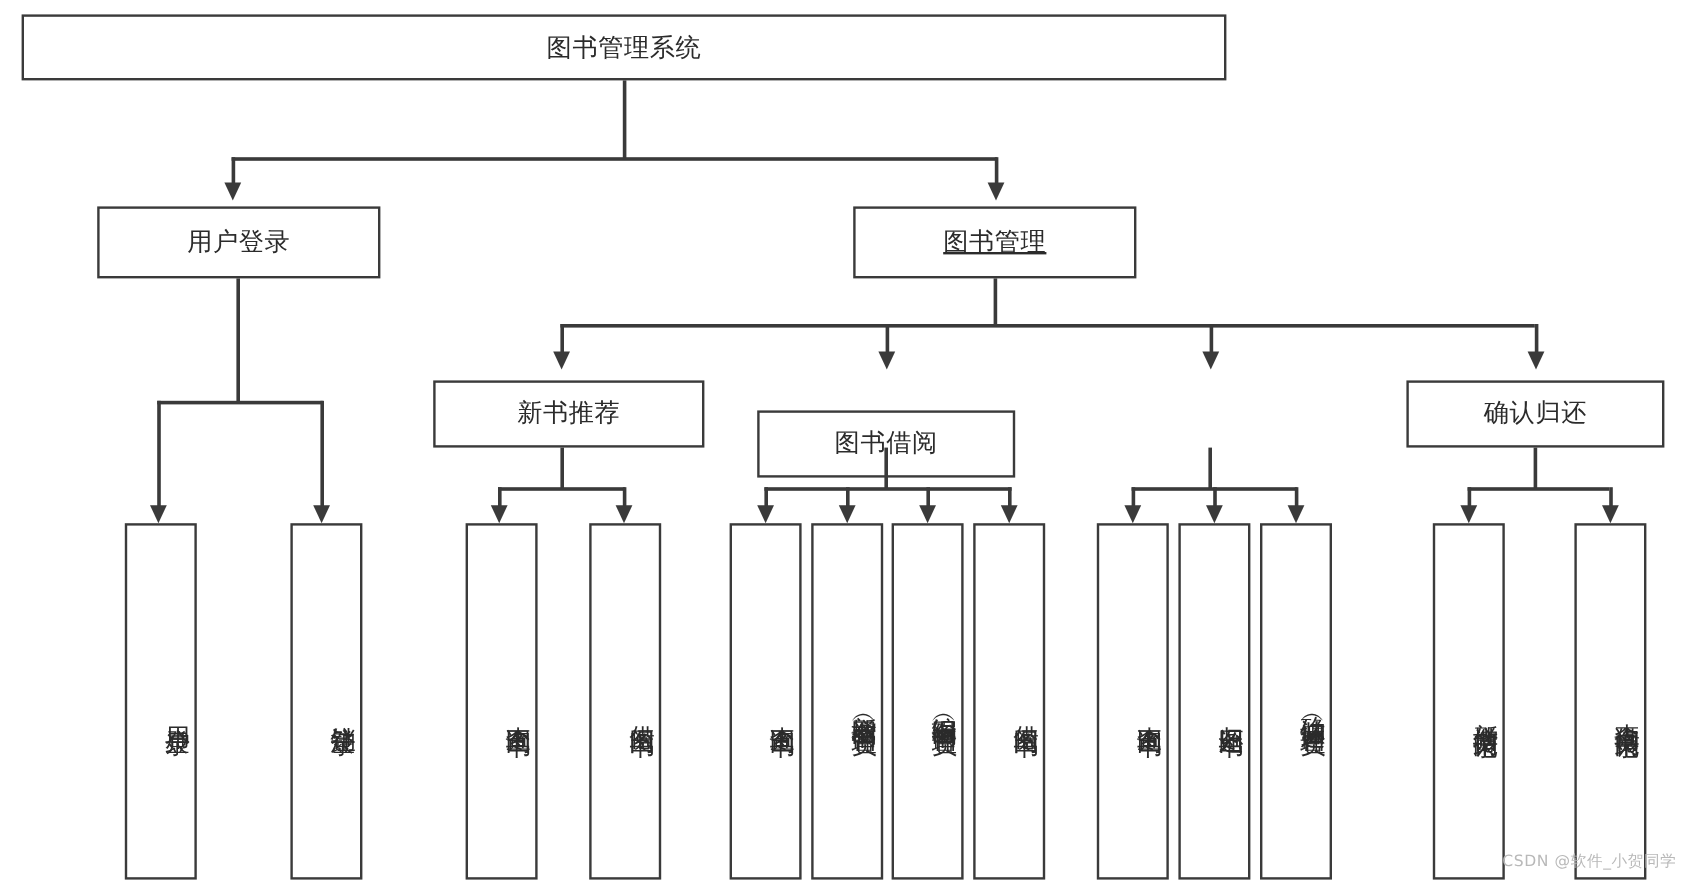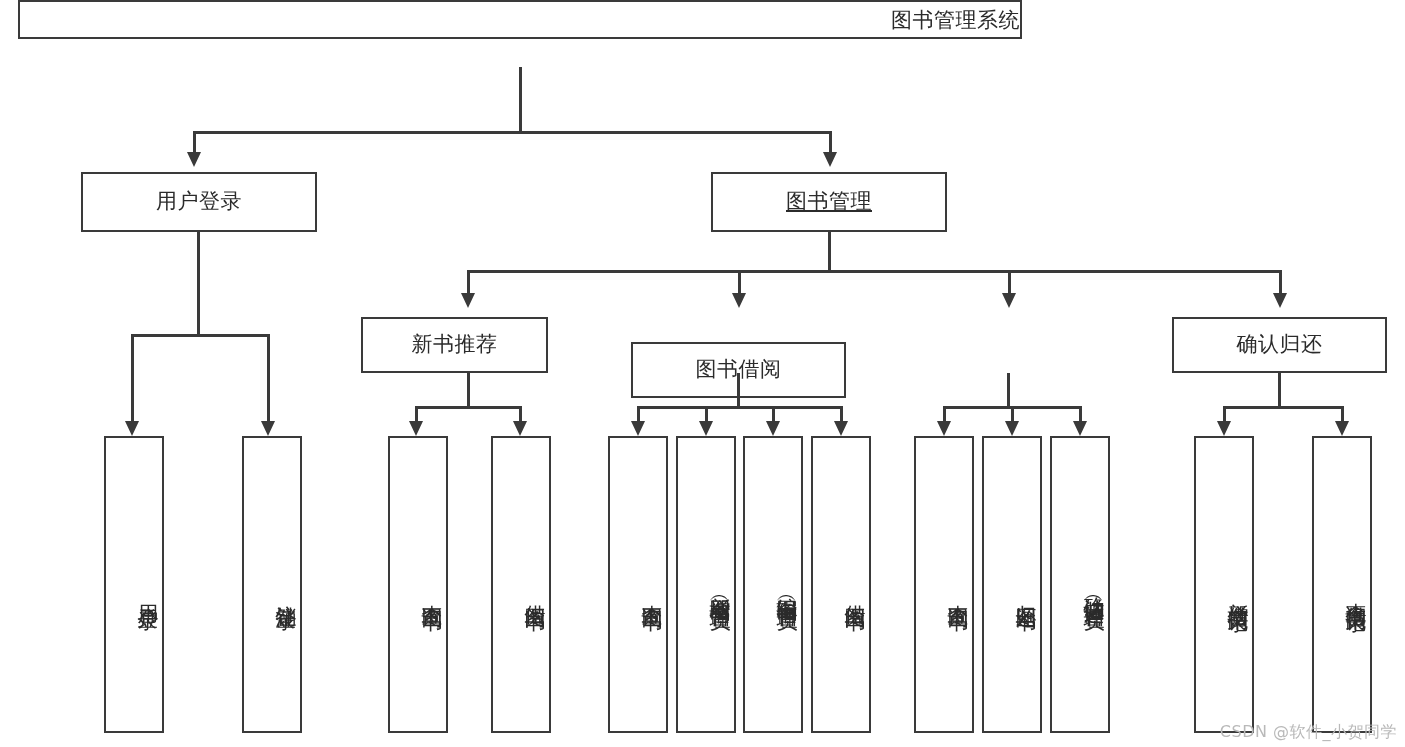--- a/index.html
+++ b/index.html
@@ -63,33 +63,33 @@
     width: 0;
     height: 0;
     border-left: 7px solid transparent;
     border-right: 7px solid transparent;
     border-top: 15px solid #3a3a3a;
   }
   
   #watermark {
     position: absolute;
     right: 8px;
-    bottom: 4px;
-    font-size: 16px;
+    bottom: 20px;
+    font-size: 13px;
     color: #b9b9b9;
     white-space: nowrap;
     letter-spacing: 0.5px;
   }
 </style>
 </head>
 <body>
 
 <div id="canvas">
 
-  <div class="node root" style="left:18px; top:0; width:1004px; height:39px;justify-content:flex-end;">
+  <div class="node root" style="left:18px; top:12px; width:1004px; height:55px;">
     <span>图书管理系统</span>
   </div>
 
   <div class="ln v" style="left:519px; top:67px; width:2.5px; height:65px;"></div>
 
   <div class="ln h" style="left:193px; top:131px; width:638px; height:2.5px;"></div>
 
   <div class="ln v" style="left:193px; top:131px; width:2.5px; height:22px;"></div>
   <div class="arrow" style="left:187px; top:152px;"></div>
 
@@ -115,21 +115,21 @@
   <div class="ln h" style="left:467px; top:270px; width:812px; height:2.5px;"></div>
   <div class="ln v" style="left:467px; top:270px; width:2.5px; height:24px;"></div>
   <div class="arrow" style="left:461px; top:293px;"></div>
   <div class="ln v" style="left:738px; top:270px; width:2.5px; height:24px;"></div>
   <div class="arrow" style="left:732px; top:293px;"></div>
   <div class="ln v" style="left:1008px; top:270px; width:2.5px; height:24px;"></div>
   <div class="arrow" style="left:1002px; top:293px;"></div>
   <div class="ln v" style="left:1279px; top:270px; width:2.5px; height:24px;"></div>
   <div class="arrow" style="left:1273px; top:293px;"></div>
 
-  <div class="node h" style="left:361px; top:317px; width:187px; height:56px;">
+  <div class="node h" style="left:361px; top:317px; width:226px; height:56px;">
     <span>新书推荐</span>
   </div>
   <div class="node h" style="left:631px; top:317px; width:215px; height:56px;margin-top:25px;">
     <span>图书借阅</span>
   </div>
   <div class="node h" style="left:1172px; top:317px; width:215px; height:56px;">
     <span>确认归还</span>
   </div>
 
   <div class="ln v" style="left:467px; top:373px; width:2.5px; height:35px;"></div>

